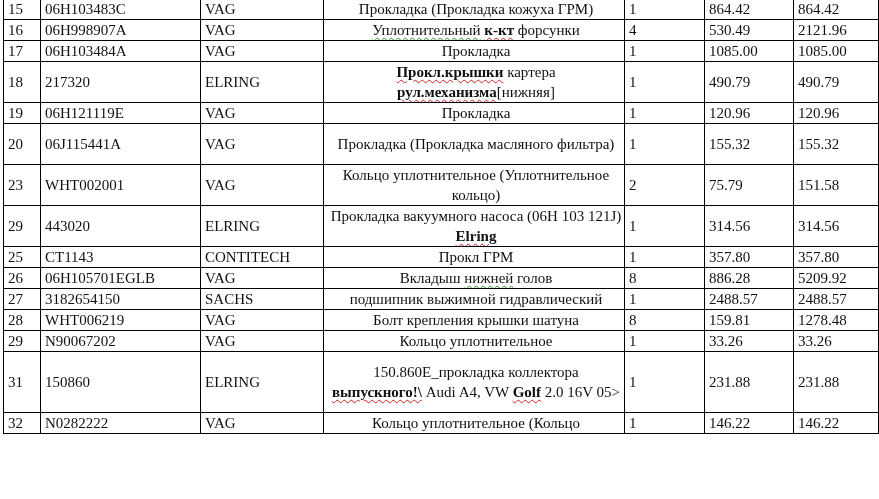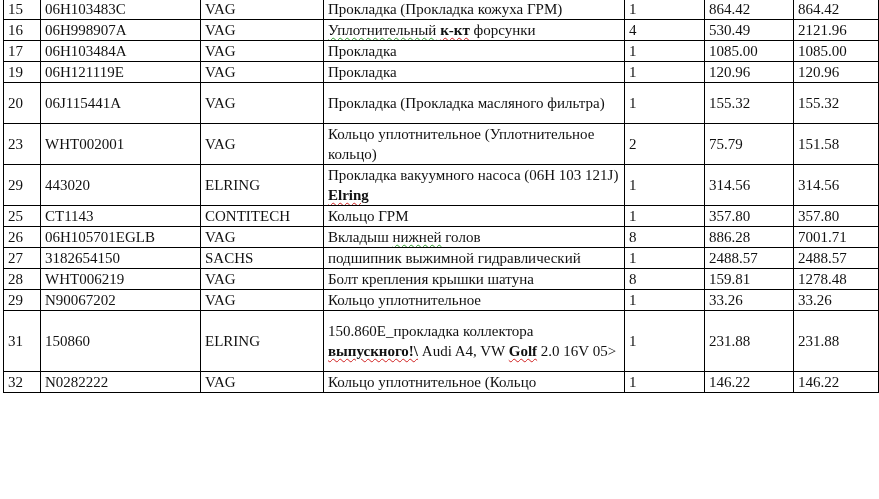--- a/index.html
+++ b/index.html
@@ -25,21 +25,21 @@
       line-height: 20px;
     }
     table.parts td {
       border: 1.3px solid #000000;
       padding: 0 0 0 4px;
       vertical-align: middle;
       white-space: normal;
       overflow: hidden;
     }
     td.c-num { padding-left: 8px; }
-    td.c-desc { padding-left: 5px; }
+    td.c-desc { padding-left: 5px; text-align: center; }
     td.c-qty { padding-left: 5px; }
     td.c-price, td.c-sum { padding-left: 9px; }
     tr.h1 td { height: 20px; }
     tr.h2 td { height: 40px; }
     tr.h3 td { height: 60px; }
     .sq-red {
       text-decoration: underline wavy #d02020;
       text-decoration-thickness: 1px;
       text-underline-offset: 2px;
       font-weight: bold;
@@ -85,20 +85,29 @@
     </tr>
     <tr class="h1">
       <td class="c-num">17</td>
       <td class="c-code">06H103484A</td>
       <td class="c-brand">VAG</td>
       <td class="c-desc">Прокладка</td>
       <td class="c-qty">1</td>
       <td class="c-price">1085.00</td>
       <td class="c-sum">1085.00</td>
     </tr>
+    <tr class="h2">
+      <td class="c-num">18</td>
+      <td class="c-code">217320</td>
+      <td class="c-brand">ELRING</td>
+      <td class="c-desc"><span class="sq-red">Прокл.крышки</span><span> картера</span><br><span class="sq-red">рул.механизма</span><span>[нижняя]</span></td>
+      <td class="c-qty">1</td>
+      <td class="c-price">490.79</td>
+      <td class="c-sum">490.79</td>
+    </tr>
     <tr class="h1">
       <td class="c-num">19</td>
       <td class="c-code">06H121119E</td>
       <td class="c-brand">VAG</td>
       <td class="c-desc">Прокладка</td>
       <td class="c-qty">1</td>
       <td class="c-price">120.96</td>
       <td class="c-sum">120.96</td>
     </tr>
     <tr class="h2">
@@ -125,33 +134,33 @@
       <td class="c-brand">ELRING</td>
       <td class="c-desc"><span>Прокладка вакуумного насоса (06H 103 121J) </span><span class="sq-red">Elring</span></td>
       <td class="c-qty">1</td>
       <td class="c-price">314.56</td>
       <td class="c-sum">314.56</td>
     </tr>
     <tr class="h1">
       <td class="c-num">25</td>
       <td class="c-code">CT1143</td>
       <td class="c-brand">CONTITECH</td>
-      <td class="c-desc">Кольцо ГРМ</td>
+      <td class="c-desc">Прокл ГРМ</td>
       <td class="c-qty">1</td>
       <td class="c-price">357.80</td>
       <td class="c-sum">357.80</td>
     </tr>
     <tr class="h1">
       <td class="c-num">26</td>
       <td class="c-code">06H105701EGLB</td>
       <td class="c-brand">VAG</td>
       <td class="c-desc"><span>Вкладыш </span><span class="sq-green">нижней</span><span> голов</span></td>
       <td class="c-qty">8</td>
       <td class="c-price">886.28</td>
-      <td class="c-sum">7001.71</td>
+      <td class="c-sum">5209.92</td>
     </tr>
     <tr class="h1">
       <td class="c-num">27</td>
       <td class="c-code">3182654150</td>
       <td class="c-brand">SACHS</td>
       <td class="c-desc">подшипник выжимной гидравлический</td>
       <td class="c-qty">1</td>
       <td class="c-price">2488.57</td>
       <td class="c-sum">2488.57</td>
     </tr>

